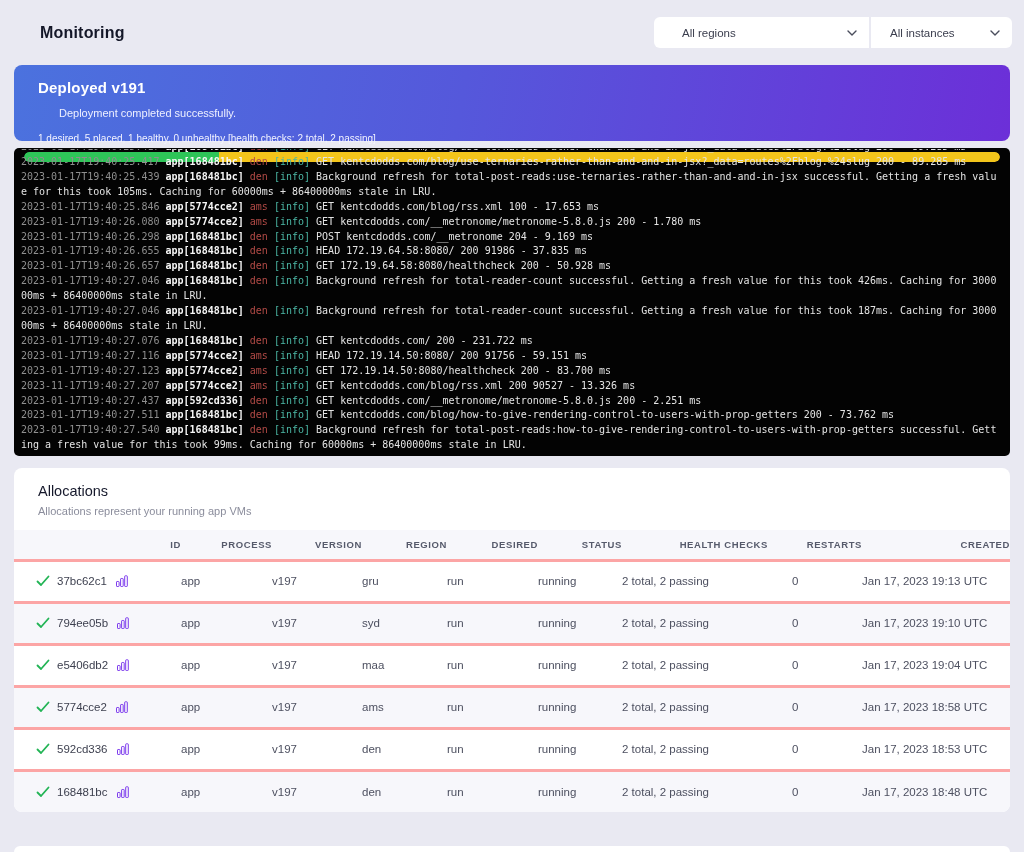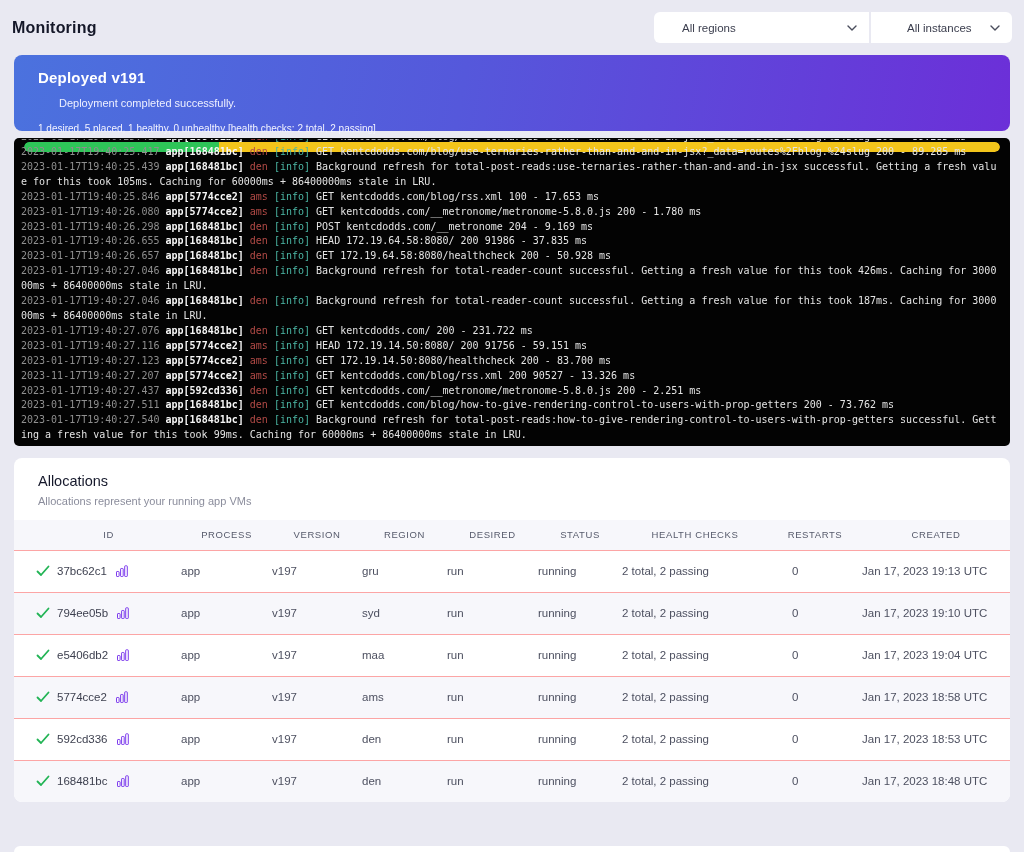--- a/index.html
+++ b/index.html
@@ -7,41 +7,42 @@
   body {
     font-family:"Liberation Sans", sans-serif;
     background:#e9e9f2;
     color:#1c1f2e;
     overflow:hidden;
     position:relative;
   }
 
   
   .topbar {
-    height:55px;
+    height:65px;
     display:flex;
     align-items:center;
     justify-content:space-between;
     padding:0 12px 0 12px;
+    margin-left:28px;
   }
   .page-title { font-size:16px; font-weight:700; color:#141728; letter-spacing:0.2px; }
   .filters { display:flex; gap:2px; }
   .select {
     background:#ffffff;
     height:31px;
     display:flex;
     align-items:center;
     justify-content:space-between;
     padding:0 12px 0 28px;
     font-size:11.5px;
     color:#3a3d4d;
     cursor:pointer;
   }
   .select.first { width:215px; border-radius:6px 0 0 6px; }
-  .select.second { width:141px; border-radius:0 6px 6px 0; padding-left:36px; }
+  .select.second { width:141px; border-radius:0 6px 6px 0; padding-left:19px; }
   .chev { width:10px; height:6px; display:inline-block; }
 
   
   .banner {
     margin:0 14px;
     height:76px;
     border-radius:8px;
     background:linear-gradient(100deg,#4b72de 0%,#5558db 45%,#6c2fd8 100%);
     padding-top:14px;
     color:#fff;
@@ -91,35 +92,35 @@
     overflow:hidden;
   }
   .card-head { padding:15px 24px 13px 24px; }
   .card-title { font-size:14.5px; font-weight:400; color:#15182b; }
   .card-sub { margin-top:6px; font-size:11px; color:#8b8d9c; }
 
   table { width:100%; border-collapse:collapse; table-layout:fixed; }
   thead tr { background:#f7f7fb; }
   th {
     font-size:9.5px;
-    font-weight:400;
+    font-weight:700;
     color:#565a6b;
     text-transform:uppercase;
     letter-spacing:0.6px;
-    text-align:center;
+    text-align:right;
     height:30px;
     vertical-align:middle;
   }
   td {
     font-size:11.5px;
     color:#4d5060;
     height:42px;
     vertical-align:middle;
   }
-  tbody tr { border-top:1px solid #fca5a5;margin-left:36px; }
+  tbody tr { border-top:3px solid #fca5a5;margin-left:36px; }
   tbody tr:nth-child(even) { background:#f7f7fb; }
   .cell-id { display:flex; align-items:center; gap:7px; }
   .id-text { color:#3c3f4e; }
   th.first, td.first { padding-left:22px; }
   td.indent { padding-left:24px; }
   .check-icon { width:14px; height:12px; flex:0 0 auto; }
   .chart-icon { width:12px; height:12px; flex:0 0 auto; margin-left:2px; }
 
   
   .next-card-strip {

